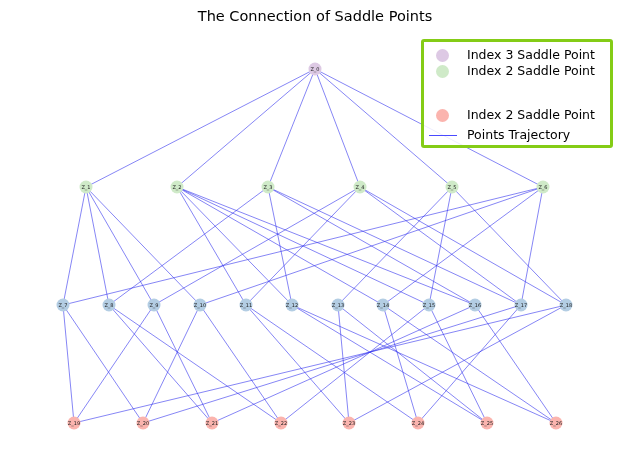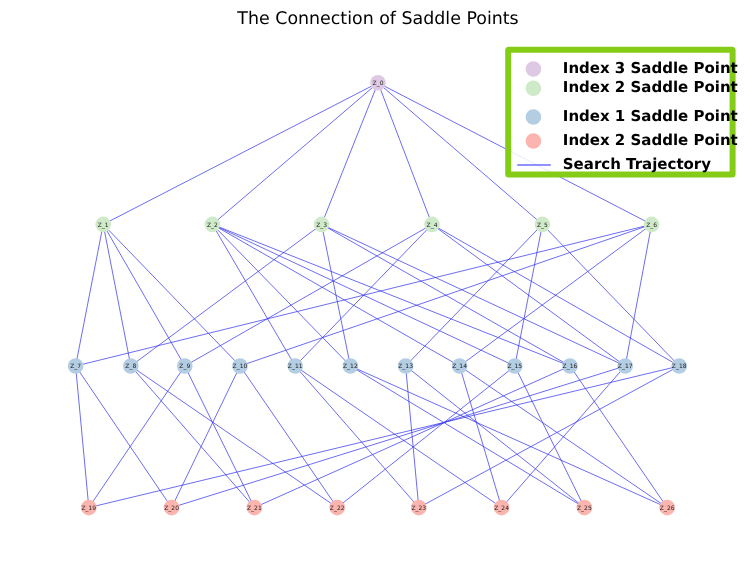--- a/index.html
+++ b/index.html
@@ -1,19 +1,19 @@
 <!DOCTYPE html>
 <html><head>
 <meta charset="utf-8">
 <style>
   html, body { margin:0; padding:0; background:#ffffff; }
   body { width:630px; height:470px; position:relative; overflow:hidden; font-family:"DejaVu Sans", sans-serif; }
   #title { position:absolute; top:8px; left:0; width:630px; text-align:center; font-size:14.5px; color:#000; }
   #graph { position:absolute; left:0; top:0; }
-  .legend { position:absolute; left:421px; top:39px; width:192px; height:109px; border:5px solid #84cc16; border-radius:3px; background:rgba(255,255,255,0.85); box-sizing:border-box;font-weight:bold; }
+  .legend { position:absolute; left:421px; top:39px; width:192px; height:109px; border:3px solid #84cc16; border-radius:3px; background:rgba(255,255,255,0.85); box-sizing:border-box; }
   .legend-row { position:absolute; left:0; height:20px; width:100%; }
   .legend-marker { position:absolute; left:12px; top:3px; width:13px; height:13px; border-radius:50%; }
   .legend-line { position:absolute; left:5px; top:9px; width:28px; height:1px; background:#4a4aff; }
   .legend-label { position:absolute; left:43px; top:1px; font-size:12.5px; color:#000; white-space:nowrap; }
 </style>
 </head>
 <body>
 
 <div id="title">The Connection of Saddle Points</div>
 
@@ -188,25 +188,21 @@
 
 <div class="legend">
   <div class="legend-row" style="top:4px;">
     <span class="legend-marker" style="background:#ddc9e4;"></span>
     <span class="legend-label">Index 3 Saddle Point</span>
   </div>
   <div class="legend-row" style="top:20px;">
     <span class="legend-marker" style="background:#cfeac8;"></span>
     <span class="legend-label">Index 2 Saddle Point</span>
   </div>
-  <div class="legend-row" style="top:44px;">
-    <span class="legend-marker" style="background:#b3cde3;"></span>
-    <span class="legend-label">Index 1 Saddle Point</span>
-  </div>
   <div class="legend-row" style="top:64px;">
     <span class="legend-marker" style="background:#fbb4ae;"></span>
     <span class="legend-label">Index 2 Saddle Point</span>
   </div>
   <div class="legend-row" style="top:84px;">
     <span class="legend-line"></span>
-    <span class="legend-label">Search Trajectory</span>
+    <span class="legend-label">Points Trajectory</span>
   </div>
 </div>
 
 </body></html>

